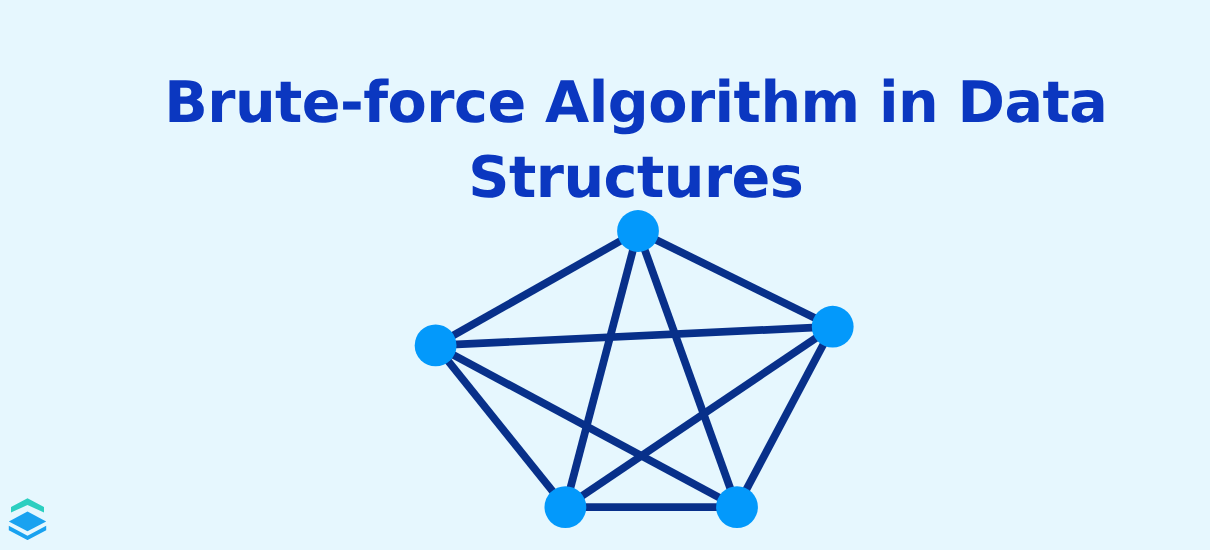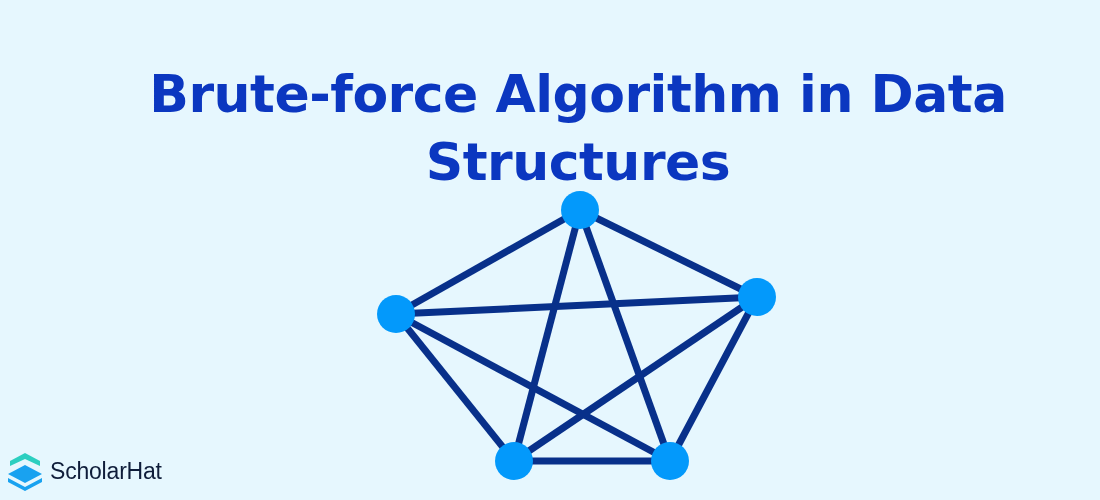--- a/index.html
+++ b/index.html
@@ -84,14 +84,13 @@
       <circle cx="670" cy="461" r="19" fill="#0399fb"></circle>
     </g>
 </svg>
 
 <div class="brand">
   <svg class="brand-logo" viewBox="0 0 38 40" xmlns="http://www.w3.org/2000/svg">
     <path d="M19 2 L34 10 L34 15 L19 8 L4 15 L4 10 Z" fill="#2ccfc0"></path>
     <path d="M19 14 L36 23 L19 32 L2 23 Z" fill="#19a2f0"></path>
     <path d="M2 27 L19 36 L36 27 L36 31 L19 40 L2 31 Z" fill="#19a2f0"></path>
   </svg>
-  <span class="brand-name">ScholarHat</span>
 </div>
 
 </body></html>

